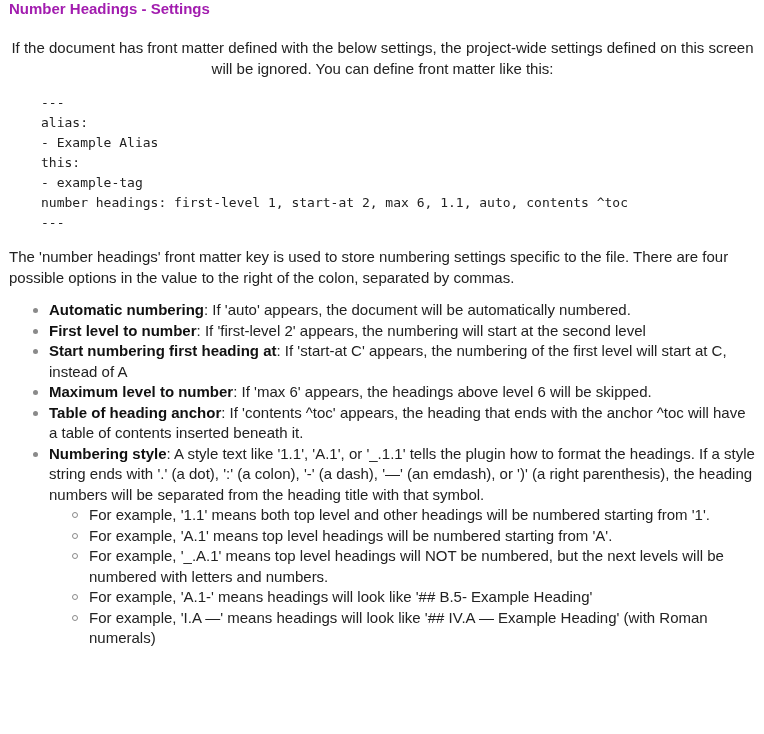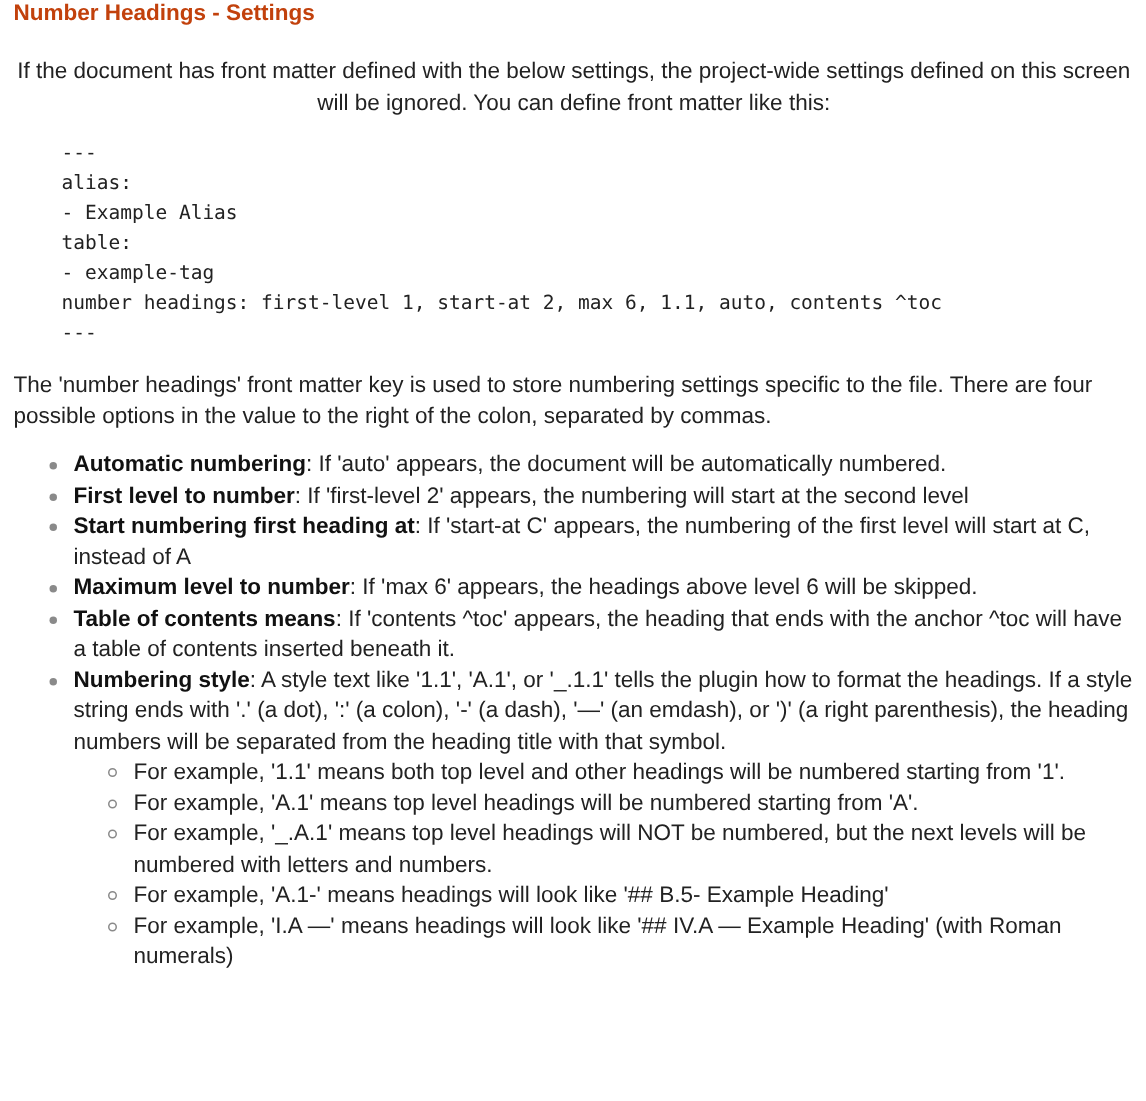--- a/index.html
+++ b/index.html
@@ -5,21 +5,21 @@
   html, body { margin: 0; padding: 0; background: #ffffff; }
   body {
     width: 764px; height: 734px; overflow: hidden;
     font-family: "Liberation Sans", "DejaVu Sans", sans-serif;
     color: #222222;
     font-size: 15px;
     line-height: 20.5px;
   }
   .page { padding: 0 8px 0 9px; }
   .title {
-    color: #c2410c;
+    color: #a21caf;
     font-weight: bold;
     font-size: 15px;
     margin: 0; padding-top: 0;
     line-height: 18px;
   }
   p { margin: 0; }
   .intro { margin-top: 13px; }
   .frontmatter-note { margin-top: 20px; text-align: center; }
   pre.code {
     font-family: "DejaVu Sans Mono", "Liberation Mono", monospace;
@@ -60,39 +60,39 @@
 </style>
 </head>
 <body>
 
 <div class="page">
   <h3 class="title">Number Headings - Settings</h3>
 
 
   <p class="frontmatter-note">If the document has front matter defined with the below settings, the project-wide settings defined on this screen will be ignored. You can define front matter like this:</p>
 
-  <pre class="code"><span class="code-line">---</span><span class="code-line">alias:</span><span class="code-line">- Example Alias</span><span class="code-line">table:</span><span class="code-line">- example-tag</span><span class="code-line">number headings: first-level 1, start-at 2, max 6, 1.1, auto, contents ^toc</span><span class="code-line">---</span></pre>
+  <pre class="code"><span class="code-line">---</span><span class="code-line">alias:</span><span class="code-line">- Example Alias</span><span class="code-line">this:</span><span class="code-line">- example-tag</span><span class="code-line">number headings: first-level 1, start-at 2, max 6, 1.1, auto, contents ^toc</span><span class="code-line">---</span></pre>
 
   <p class="explain">The 'number headings' front matter key is used to store numbering settings specific to the file. There are four possible options in the value to the right of the colon, separated by commas.</p>
 
   <ul class="options">
     <li>
       <span class="opt-name">Automatic numbering</span><span>: If 'auto' appears, the document will be automatically numbered.</span>
     </li>
     <li>
       <span class="opt-name">First level to number</span><span>: If 'first-level 2' appears, the numbering will start at the second level</span>
     </li>
     <li>
       <span class="opt-name">Start numbering first heading at</span><span>: If 'start-at C' appears, the numbering of the first level will start at C, instead of A</span>
     </li>
     <li>
       <span class="opt-name">Maximum level to number</span><span>: If 'max 6' appears, the headings above level 6 will be skipped.</span>
     </li>
     <li>
-      <span class="opt-name">Table of contents means</span><span>: If 'contents ^toc' appears, the heading that ends with the anchor ^toc will have a table of contents inserted beneath it.</span>
+      <span class="opt-name">Table of heading anchor</span><span>: If 'contents ^toc' appears, the heading that ends with the anchor ^toc will have a table of contents inserted beneath it.</span>
     </li>
     <li>
       <span class="opt-name">Numbering style</span><span>: A style text like '1.1', 'A.1', or '_.1.1' tells the plugin how to format the headings. If a style string ends with '.' (a dot), ':' (a colon), '-' (a dash), '—' (an emdash), or ')' (a right parenthesis), the heading numbers will be separated from the heading title with that symbol.</span>
       <ul class="examples">
         <li>For example, '1.1' means both top level and other headings will be numbered starting from '1'.</li>
         <li>For example, 'A.1' means top level headings will be numbered starting from 'A'.</li>
         <li>For example, '_.A.1' means top level headings will NOT be numbered, but the next levels will be numbered with letters and numbers.</li>
         <li>For example, 'A.1-' means headings will look like '## B.5- Example Heading'</li>
         <li>For example, 'I.A —' means headings will look like '## IV.A — Example Heading' (with Roman numerals)</li>
       </ul>

